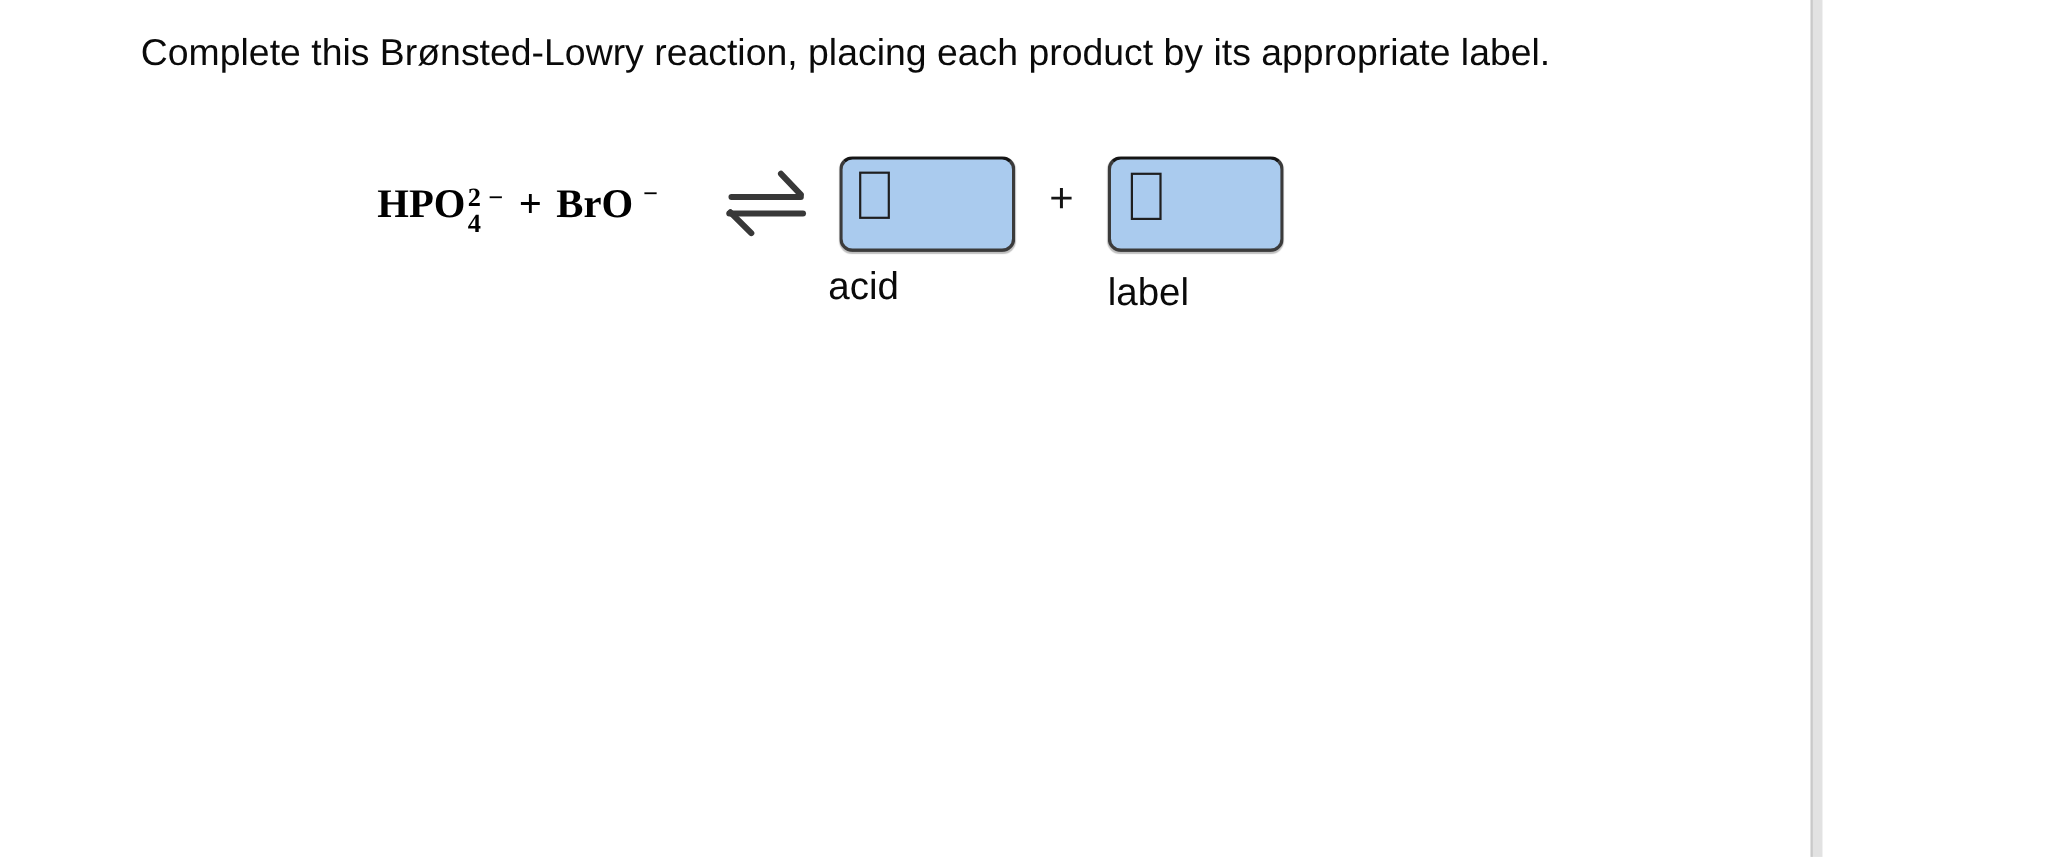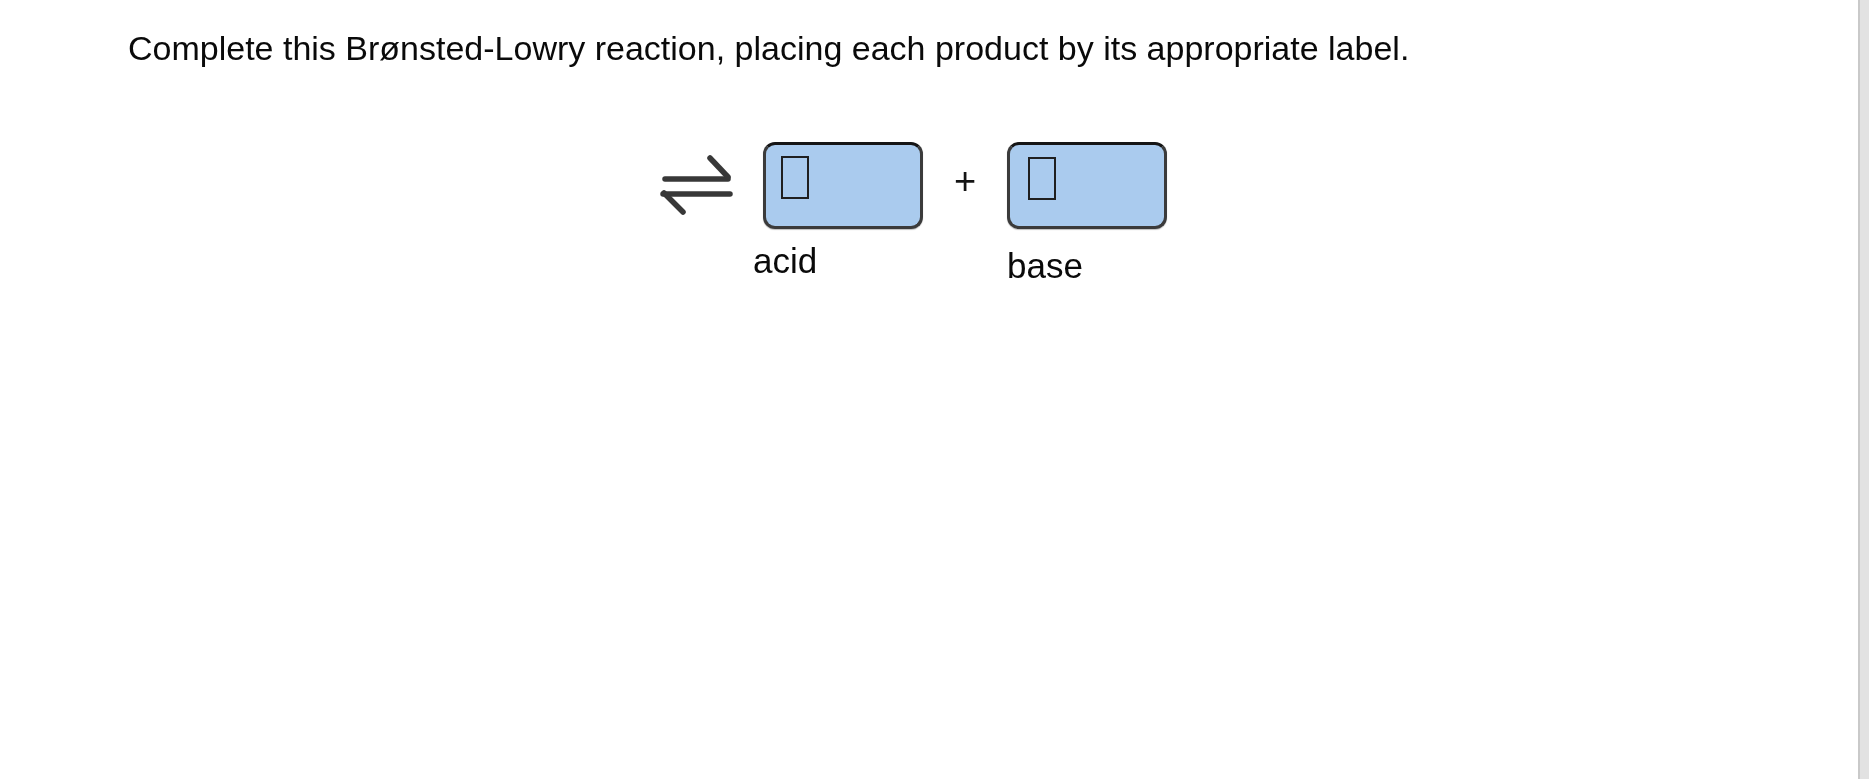--- a/index.html
+++ b/index.html
@@ -1,18 +1,18 @@
 <!DOCTYPE html>
 <html style="--page-bg: #ffffff; --text: #0a0a0a; --box-fill: #aacbee; --box-border: #3b3b3b; --box-border-top: #151515; --arrow: #383838; --scrollbar-track: #e2e2e2; --scrollbar-border: #c9c9c9;"><head>
 <meta charset="utf-8">
 <style>
   html, body { margin: 0; padding: 0; background: #fff; }
   .screen {
     position: relative;
-    width: 1869px;
+    width: 1657px;
     height: 779px;
     background: var(--page-bg, #ffffff);
     overflow: hidden;
     font-family: "Liberation Sans", sans-serif;
     color: var(--text, #0a0a0a);
   }
 
   
   .prompt {
     position: absolute;
@@ -130,20 +130,21 @@
     border-left: 2px solid var(--scrollbar-border, #c9c9c9);
   }
 </style>
 </head>
 <body>
 
 <div class="screen">
 
   <div class="prompt">Complete this Brønsted-Lowry reaction, placing each product by its appropriate label.</div>
 
+  <div class="formula"><span>HPO</span><span class="stack"><span class="srow sup">2 −</span><span class="srow">4</span></span><span class="op">+</span><span>BrO</span><span class="sup-lone">−</span></div>
 
   <svg class="equilibrium" width="75" height="62" viewBox="0 0 75 62">
     <g fill="none" stroke="currentColor" stroke-width="5.5" stroke-linecap="round" stroke-linejoin="round">
       <path d="M5 26 H68"></path>
       <path d="M50 5 L68 24"></path>
       <path d="M3 41 H70"></path>
       <path d="M4 40 L23 59"></path>
     </g>
   </svg>
 
@@ -153,17 +154,17 @@
   </div>
 
   <div class="plus-products">+</div>
 
   <div class="dropbox base">
     <div class="placeholder"></div>
     <span class="slot-value"></span>
   </div>
 
   <div class="slot-label acid-label">acid</div>
-  <div class="slot-label base-label">base</div>
+  <div class="slot-label base-label">label</div>
 
   <div class="scrollbar"></div>
 
 </div>
 
 </body></html>

